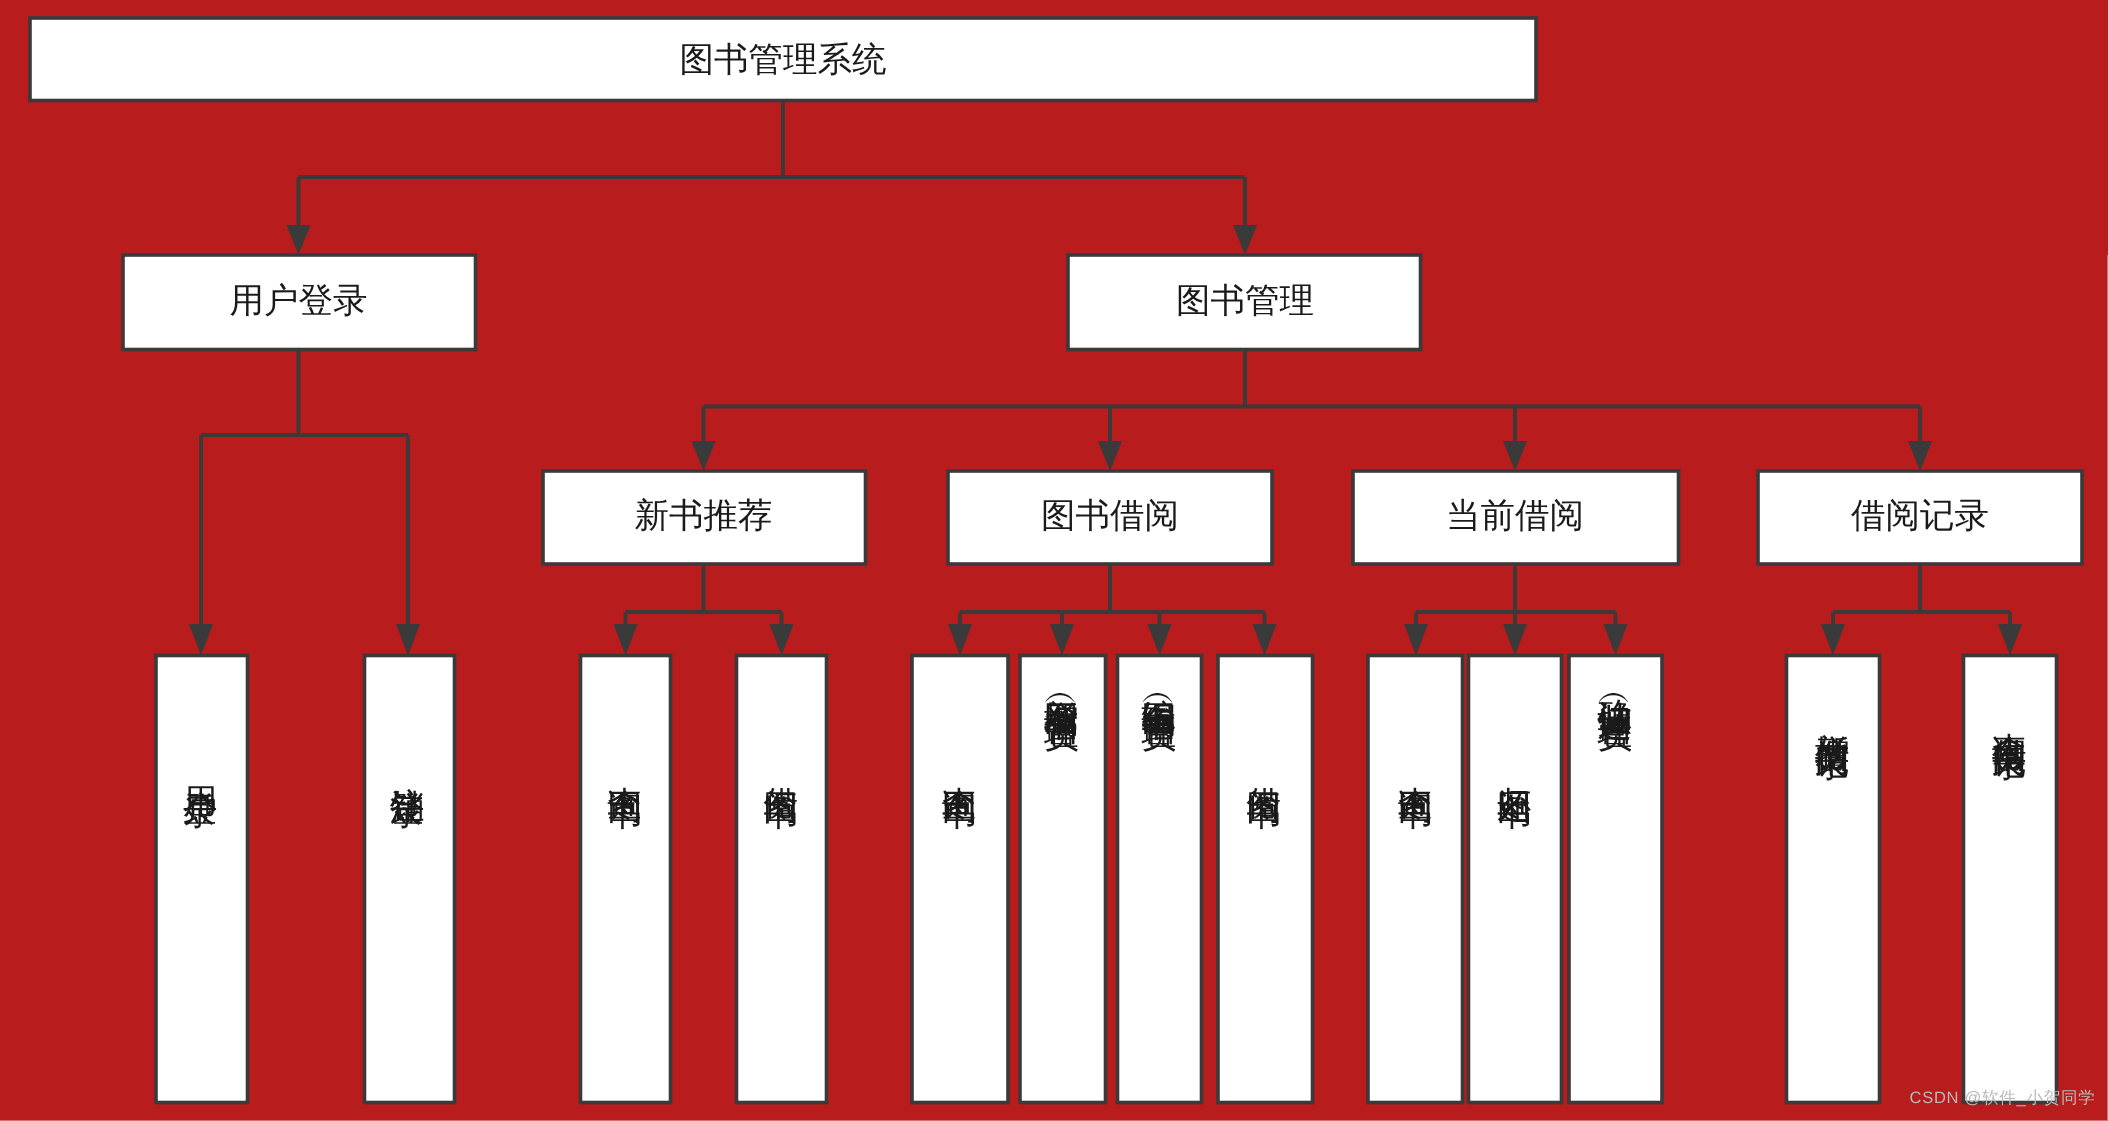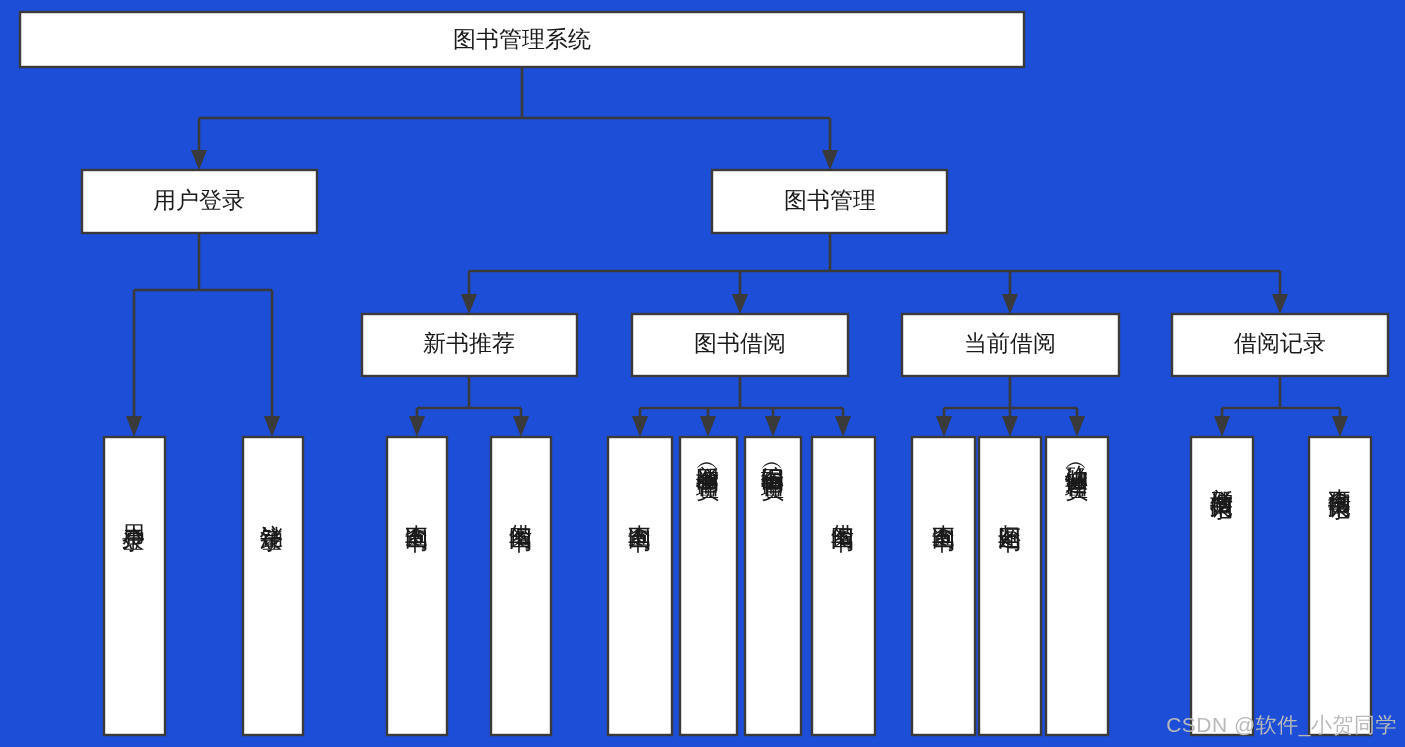--- a/index.html
+++ b/index.html
@@ -10,21 +10,21 @@
   body {
     width: 1405px;
     height: 747px;
     font-family: "Liberation Sans", "DejaVu Sans", sans-serif;
     overflow: hidden;
   }
   #diagram-root {
     position: relative;
     width: 1405px;
     height: 747px;
-    background: #1d4ed8;
+    background: #b91c1c;
   }
   svg#flowchart {
     position: absolute;
     left: 0;
     top: 0;
     width: 1405px;
     height: 747px;
     display: block;
   }
   .node-box {
@@ -56,21 +56,21 @@
     writing-mode: vertical-rl;
     text-orientation: upright;
     letter-spacing: 2px;
     white-space: pre;
   }
   .watermark {
     position: absolute;
     right: 8px;
     bottom: 8px;
     font-family: "Liberation Sans", "DejaVu Sans", sans-serif;
-    font-size: 21px;
+    font-size: 11px;
     color: #b9b9b9;
     letter-spacing: 0.5px;
     white-space: nowrap;
     pointer-events: none;
   }
 </style>
 </head>
 <body>
 
 <div id="diagram-root">

